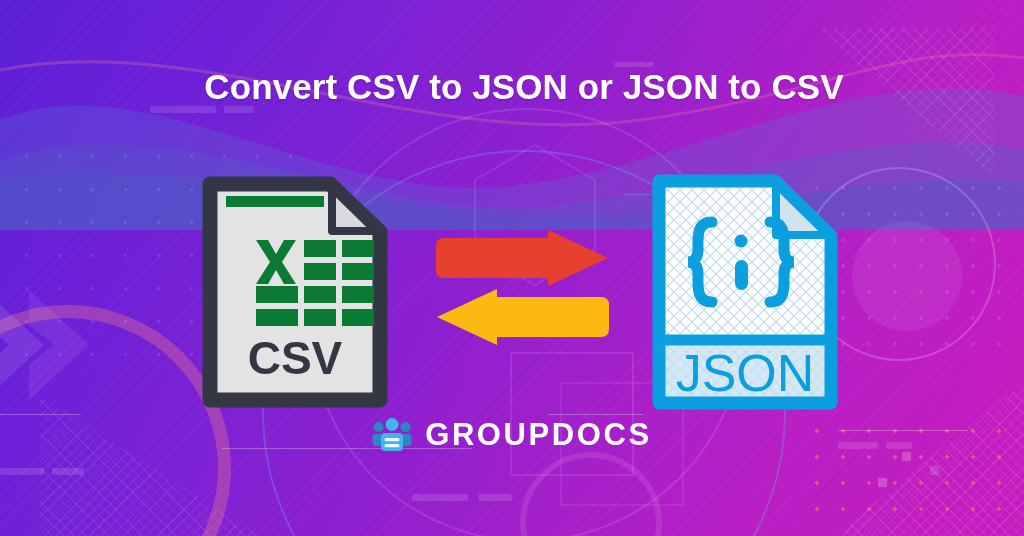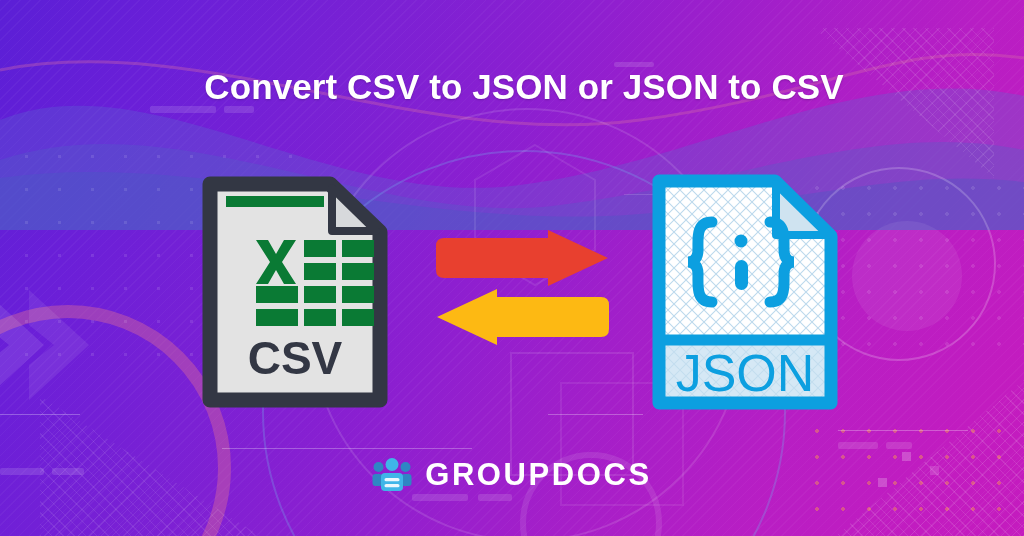--- a/index.html
+++ b/index.html
@@ -192,21 +192,21 @@
   
   .csv-icon { position: absolute; left: 200px; top: 174px; }
   .json-icon { position: absolute; left: 650px; top: 172px; }
 
   
   .arrows { position: absolute; left: 430px; top: 230px; }
 
   
   .logo-row {
     position: absolute;
-    left: 0; top: 456px;
+    left: 0; top: 416px;
     width: 1024px;
     display: flex;
     align-items: center;
     justify-content: center;
     gap: 13px;
   }
   .logo-text {
     color: #ffffff;
     font-size: 31px;
     font-weight: bold;

